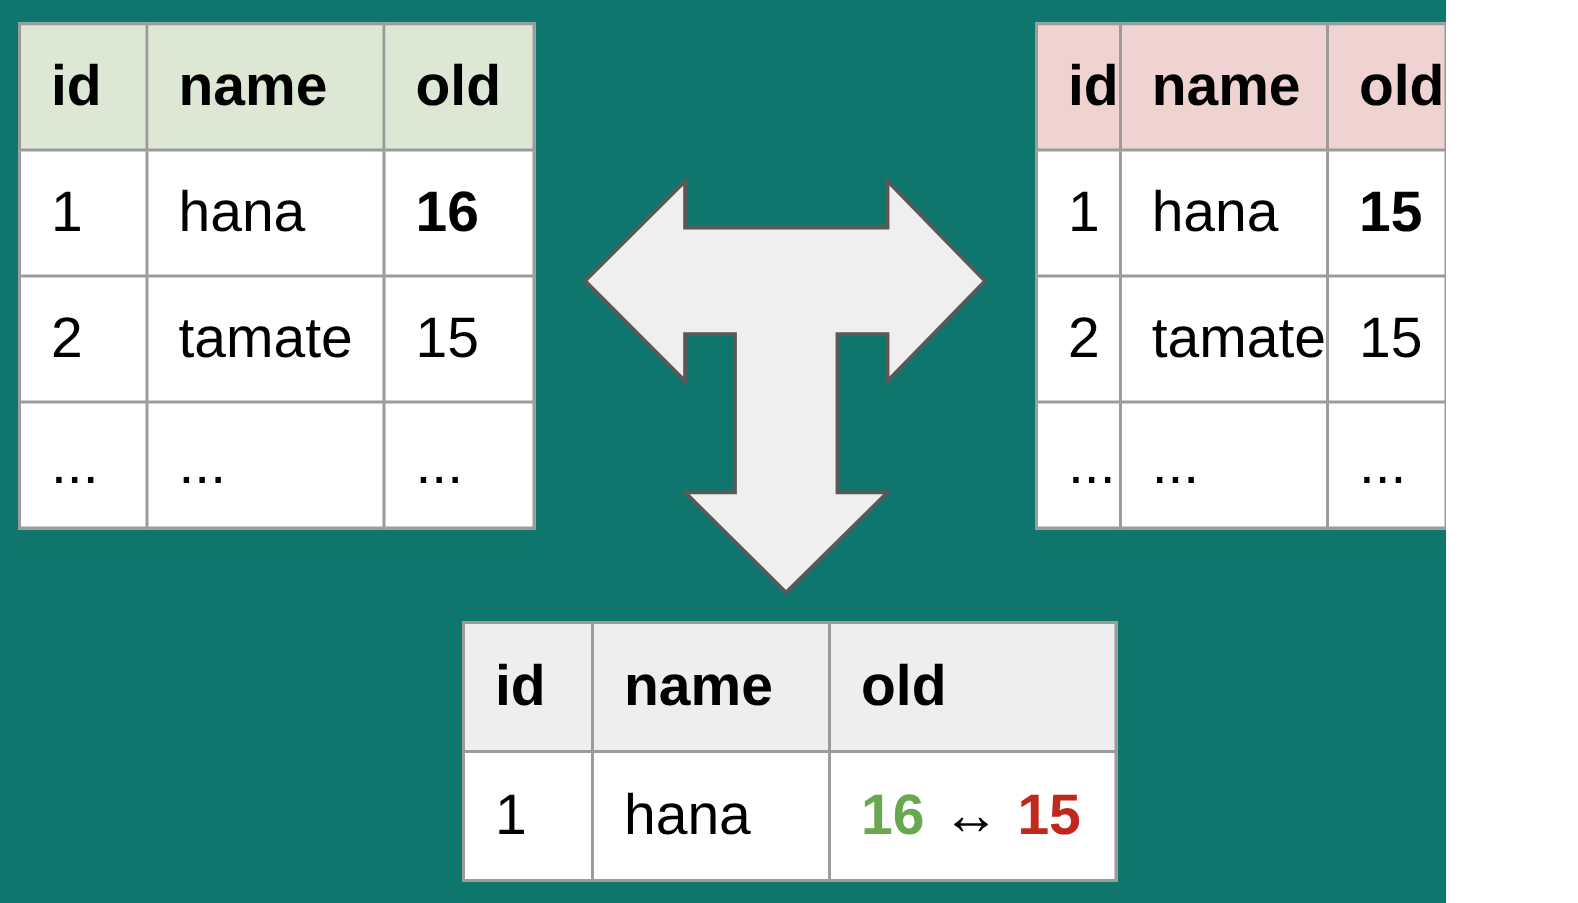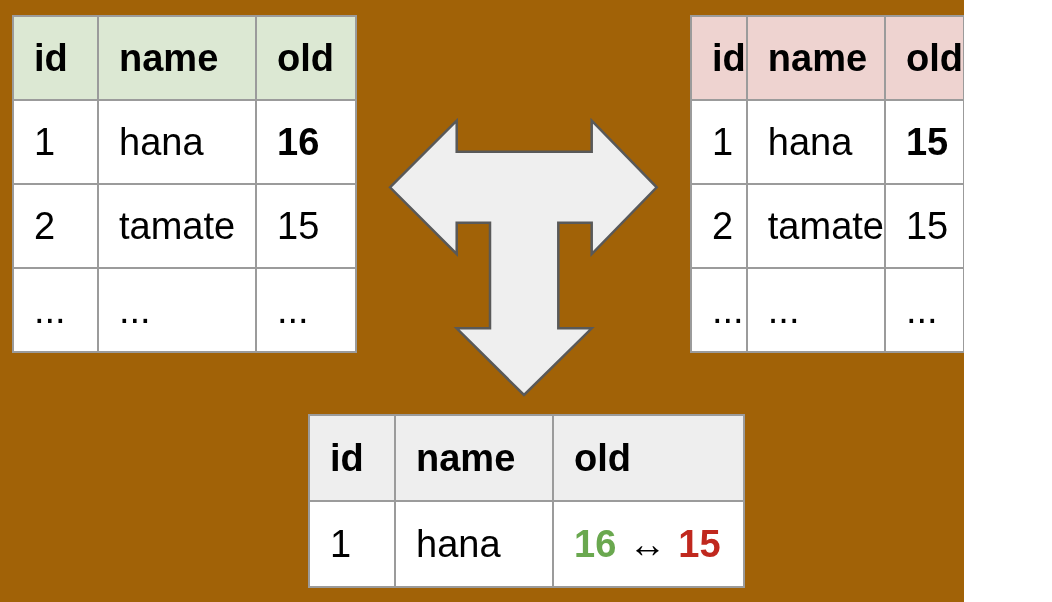--- a/index.html
+++ b/index.html
@@ -15,21 +15,21 @@
   html, body {
     margin: 0;
     padding: 0;
     background: #ffffff;
     font-family: "Liberation Sans", sans-serif;
   }
   .canvas {
     position: relative;
     width: 964px;
     height: 602px;
-    background: #a16207;
+    background: #0f766e;
     overflow: hidden;
     text-decoration: underline;
   }
   table.tbl {
     position: absolute;
     border-collapse: collapse;
     table-layout: fixed;
     background: #ffffff;
   }
   table.tbl th, table.tbl td {

